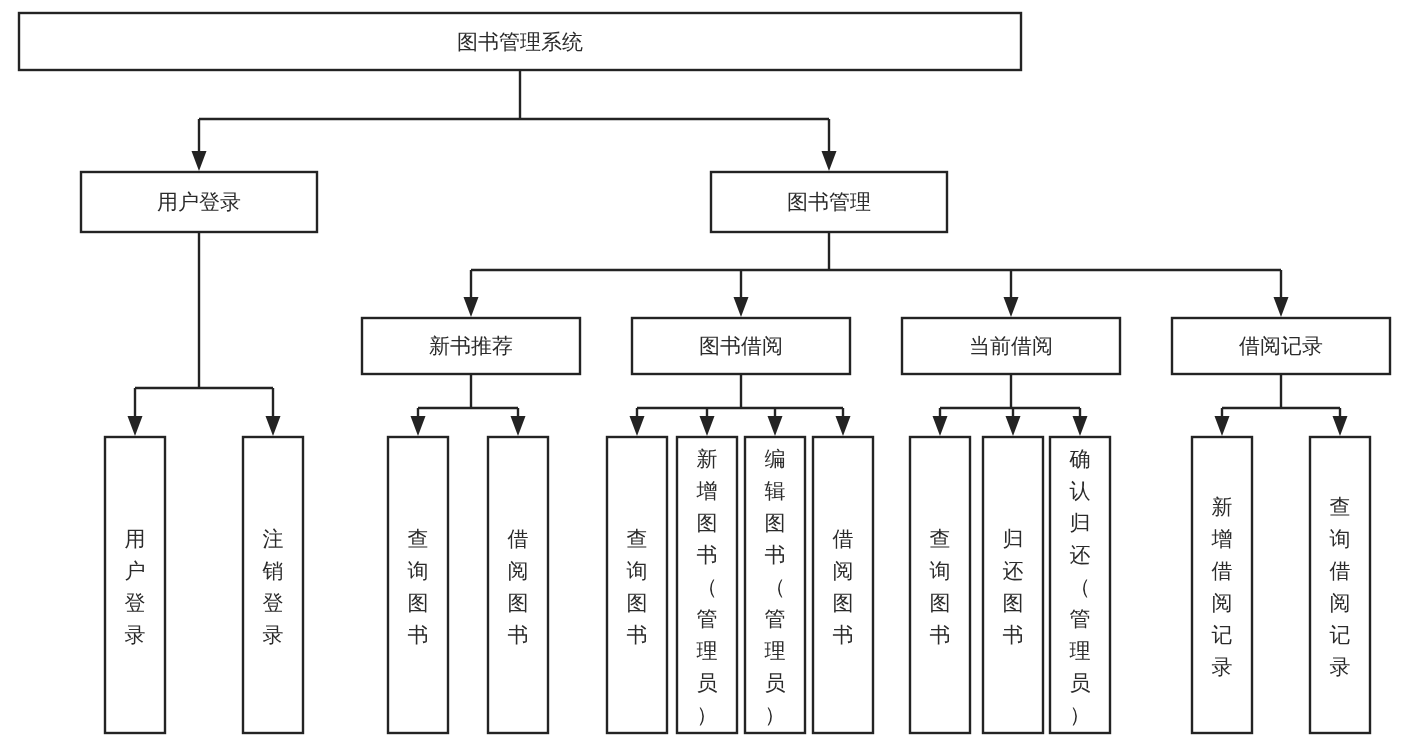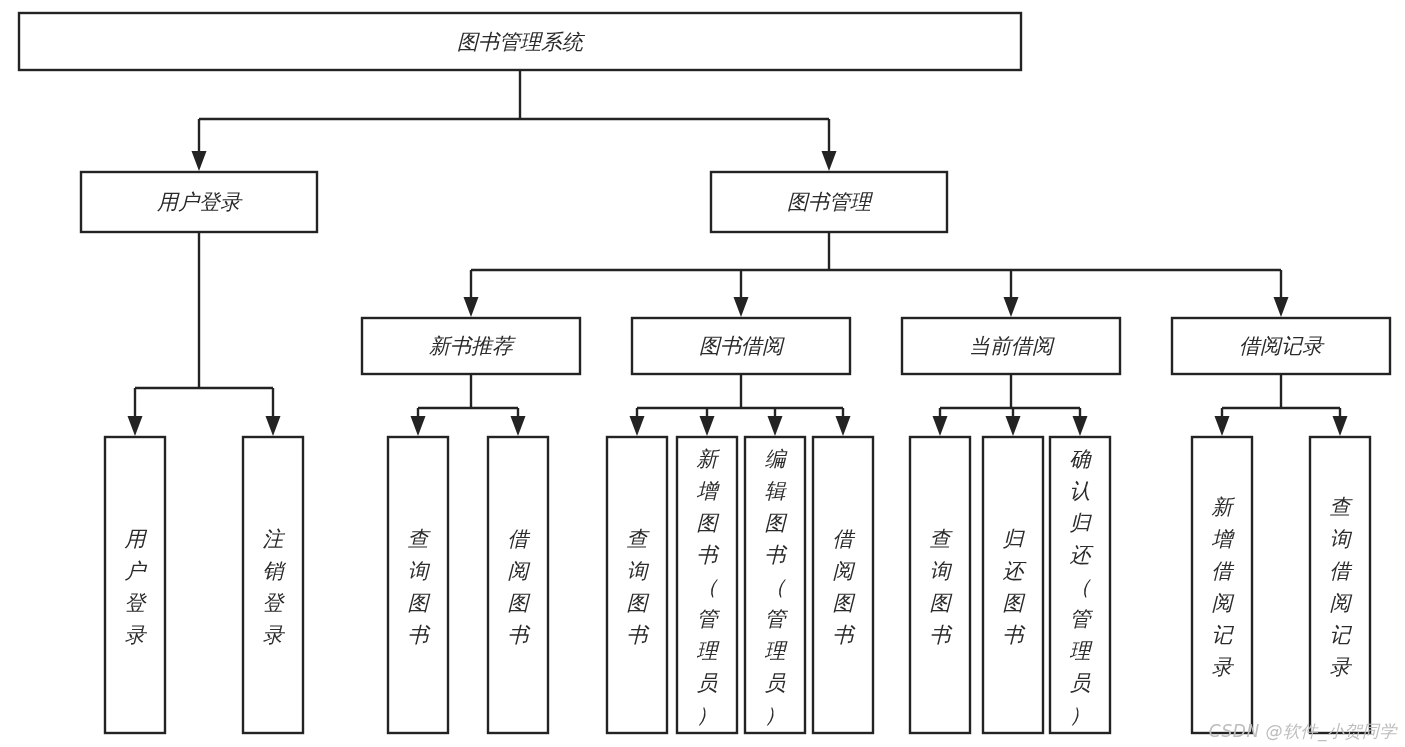--- a/index.html
+++ b/index.html
@@ -11,21 +11,20 @@
     width: 1405px;
     height: 747px;
     font-family: "DejaVu Sans", "Liberation Sans", sans-serif;
     overflow: hidden;
     position: relative;
   }
   #diagram-root {
     position: relative;
     width: 1405px;
     height: 747px;
-    font-style: italic;
   }
   svg.canvas {
     position: absolute;
     top: 0;
     left: 0;
     width: 1405px;
     height: 747px;
     display: block;
   }
   .node-box {
@@ -217,14 +216,13 @@
         <g>
           <rect class="node-box" x="1192" y="437" width="60" height="296"></rect>
           <text class="node-label-v" x="1222" y="513.96"><tspan x="1222" dy="0">新</tspan><tspan x="1222" dy="32">增</tspan><tspan x="1222" dy="32">借</tspan><tspan x="1222" dy="32">阅</tspan><tspan x="1222" dy="32">记</tspan><tspan x="1222" dy="32">录</tspan></text>
         </g>
         <g>
           <rect class="node-box" x="1310" y="437" width="60" height="296"></rect>
           <text class="node-label-v" x="1340" y="513.96"><tspan x="1340" dy="0">查</tspan><tspan x="1340" dy="32">询</tspan><tspan x="1340" dy="32">借</tspan><tspan x="1340" dy="32">阅</tspan><tspan x="1340" dy="32">记</tspan><tspan x="1340" dy="32">录</tspan></text>
         </g>
       </g>
   </svg>
-  <div class="watermark">CSDN @软件_小贺同学</div>
 </div>
 
 </body></html>

